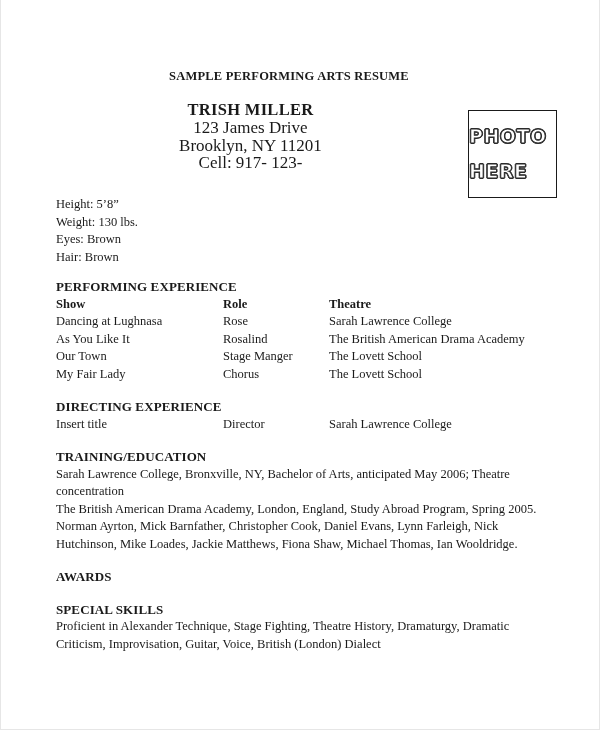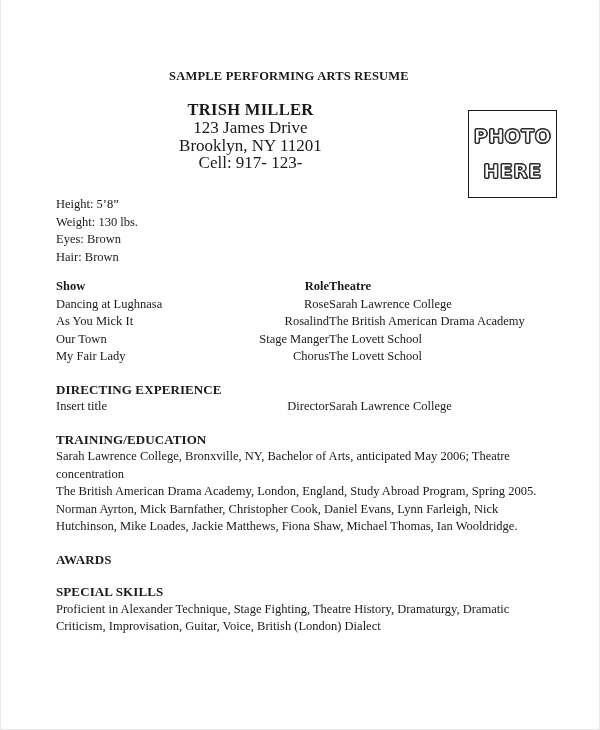--- a/index.html
+++ b/index.html
@@ -57,21 +57,20 @@
     position: absolute;
     left: 467px;
     top: 110px;
     width: 89px;
     height: 88px;
     border: 1.5px solid #1a1a1a;
     box-sizing: border-box;
     background: #ffffff;
     display: flex;
     flex-direction: column;
-    align-items: center;
     justify-content: space-around;
     padding: 7px 0 9px 0;
   }
   .photo-word {
     font-family: "DejaVu Sans", sans-serif;
     font-weight: bold;
     font-size: 19px;
     letter-spacing: 0.5px;
     color: #ffffff;
     -webkit-text-stroke: 1px #2b2b2b;
@@ -108,21 +107,21 @@
 
   
   .xp-row {
     display: flex;
     line-height: 17.5px;
   }
   .xp-row.head {
     font-weight: bold;
   }
   .col-show   { width: 167px; flex: 0 0 167px; }
-  .col-role   { width: 106px; flex: 0 0 106px; text-align: right; }
+  .col-role   { width: 106px; flex: 0 0 106px; }
   .col-theatre{ flex: 1 1 auto; }
 
   .para {
     line-height: 17.5px;
   }
   .b { font-weight: normal; text-align: center; }
 </style>
 </head>
 <body>
 
@@ -144,32 +143,33 @@
 
   <div class="stats">
     <div>Height:  5’8”</div>
     <div>Weight:  130 lbs.</div>
     <div>Eyes: Brown</div>
     <div>Hair: Brown</div>
   </div>
 
   <div class="content">
 
+    <div class="sec-head">PERFORMING EXPERIENCE</div>
     <div class="xp-row head">
       <div class="col-show">Show</div>
       <div class="col-role">Role</div>
       <div class="col-theatre">Theatre</div>
     </div>
     <div class="xp-row">
       <div class="col-show">Dancing at Lughnasa</div>
       <div class="col-role">Rose</div>
       <div class="col-theatre">Sarah Lawrence College</div>
     </div>
     <div class="xp-row">
-      <div class="col-show">As You Mick It</div>
+      <div class="col-show">As You Like It</div>
       <div class="col-role">Rosalind</div>
       <div class="col-theatre">The British American Drama Academy</div>
     </div>
     <div class="xp-row">
       <div class="col-show">Our Town</div>
       <div class="col-role">Stage Manger</div>
       <div class="col-theatre">The Lovett School</div>
     </div>
     <div class="xp-row">
       <div class="col-show">My Fair Lady</div>

